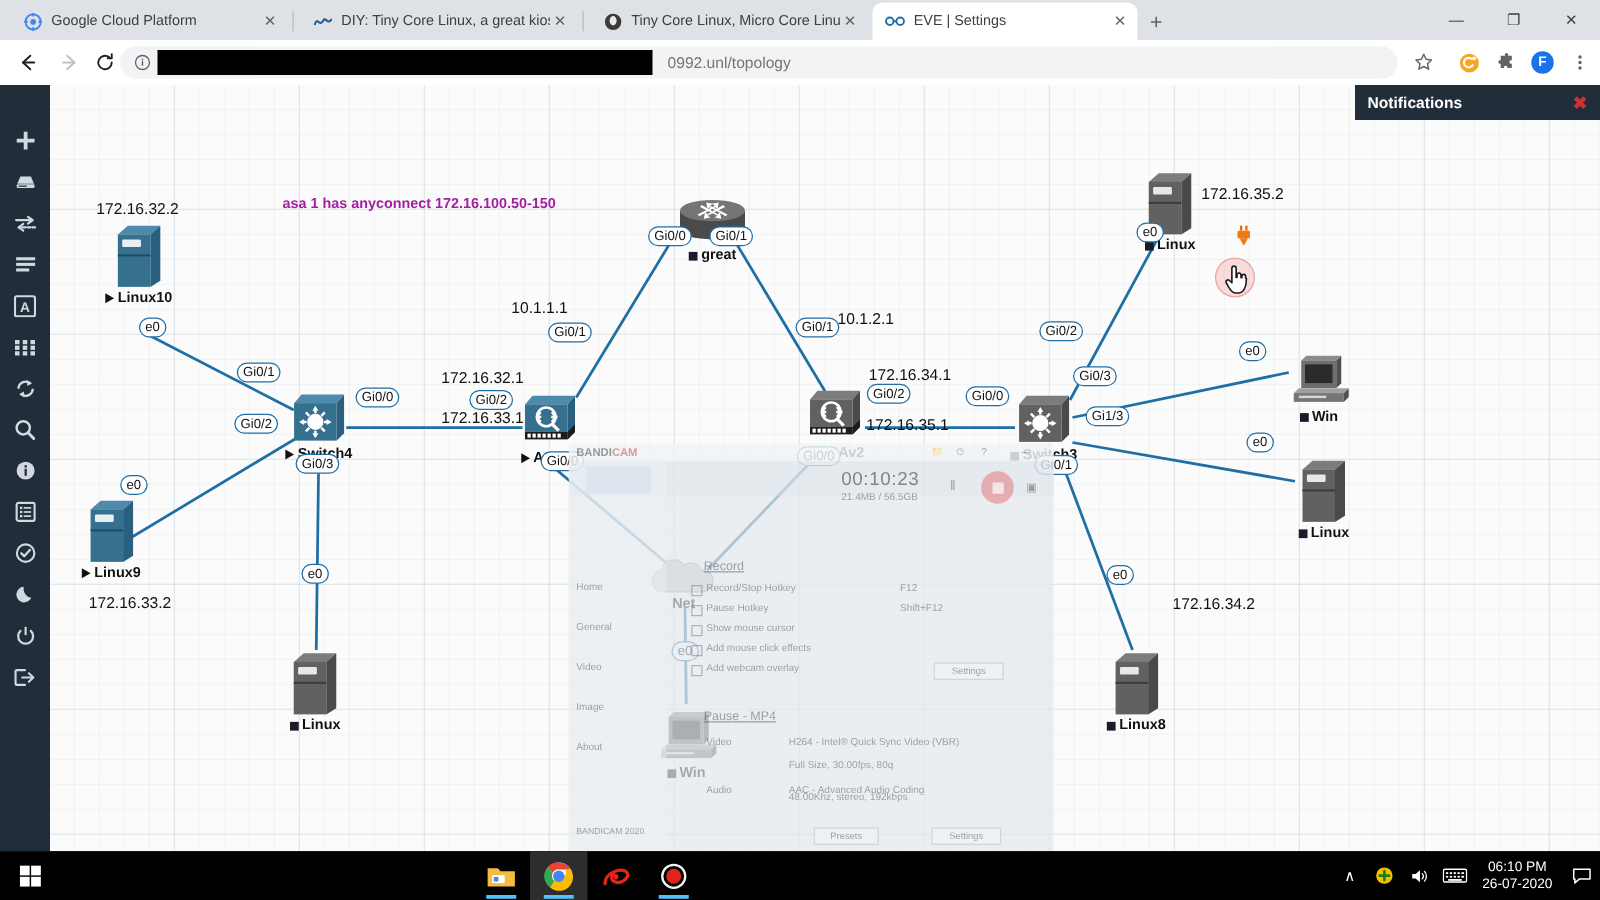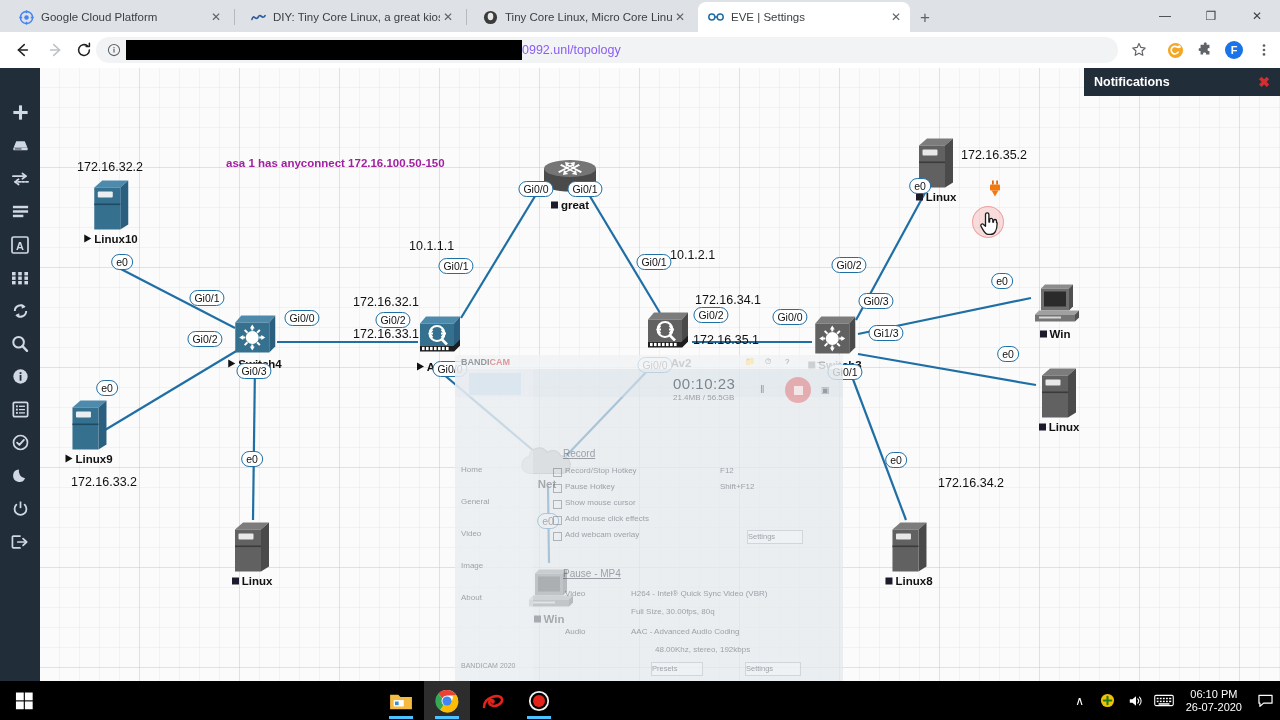--- a/index.html
+++ b/index.html
@@ -21,21 +21,21 @@
           line-height:24px;text-align:center;}
   .wbtns{position:absolute;right:0;top:0;height:32px;display:flex;}
   .wbtn{width:46px;height:32px;display:flex;align-items:center;justify-content:center;color:#3c4043;font-size:12px;}
 
   .toolbar{position:absolute;left:0;top:32px;width:1280px;height:36px;background:#fff;}
   .navbtn{position:absolute;top:6px;width:24px;height:24px;display:flex;align-items:center;justify-content:center;}
   .omnibox{position:absolute;left:96px;top:5px;width:1022px;height:26px;background:#f1f3f4;border-radius:13px;
            display:flex;align-items:center;padding:0 10px;box-sizing:border-box;}
   .omni-info{width:16px;height:16px;flex:0 0 16px;margin-right:4px;display:flex;align-items:center;justify-content:center;}
   .omni-redact{width:396px;height:20px;background:#000;flex:0 0 396px;}
-  .omni-url{font-size:12.5px;color:#8b5cf6;margin-left:0;white-space:nowrap;}
+  .omni-url{font-size:12.5px;color:#737373;margin-left:12px;white-space:nowrap;}
   .tbicon{position:absolute;top:6px;width:24px;height:24px;display:flex;align-items:center;justify-content:center;}
   .profav{width:18px;height:18px;border-radius:50%;background:#1a73e8;color:#fff;font-size:11px;font-weight:bold;
           display:flex;align-items:center;justify-content:center;}
 
   
   .app{position:absolute;left:0;top:68px;width:1280px;height:613px;background:#fff;overflow:hidden;}
   .sidebar{position:absolute;left:0;top:0;width:40px;height:613px;background:#222d3a;}
   .sb-item{width:40px;height:33px;display:flex;align-items:center;justify-content:center;color:#c9d3dd;}
   .sb-item svg{display:block;}
 
@@ -85,21 +85,21 @@
   .bandi .timer{position:absolute;left:218px;top:20px;font-size:15px;letter-spacing:.5px;color:rgba(40,50,60,.55);}
   .bandi .size{position:absolute;left:218px;top:38px;font-size:8px;}
   .bandi .recbtn{position:absolute;left:330px;top:22px;width:26px;height:26px;border-radius:50%;
                  background:rgba(225,120,125,.55);}
   .bandi .recsq{position:absolute;left:339px;top:31px;width:9px;height:9px;background:rgba(250,250,250,.75);}
   .bandi .row{position:absolute;left:110px;font-size:8px;}
   .bandi .rowr{position:absolute;left:265px;font-size:8px;}
   .bandi .cb{position:absolute;left:98px;width:7px;height:7px;border:1px solid rgba(60,70,80,.35);}
   .bandi .sect{position:absolute;left:108px;font-size:10px;text-decoration:underline;}
   .bandi .btn{position:absolute;height:12px;background:rgba(245,247,249,.45);border:1px solid rgba(120,130,140,.25);
-              font-size:7.5px;line-height:12px;}
+              font-size:7.5px;text-align:center;line-height:12px;}
 
   
   .clickfx{position:absolute;left:932px;top:138px;width:30px;height:30px;border-radius:50%;
            background:rgba(235,110,110,.22);border:1.5px solid rgba(225,90,90,.45);}
   .handcur{position:absolute;left:938px;top:143px;width:22px;height:26px;}
   .plugicon{position:absolute;left:948px;top:112px;width:14px;height:18px;}
 
   
   .taskbar{position:absolute;left:0;top:681px;width:1280px;height:39px;background:#000;}
   .winbtn{position:absolute;left:0;top:0;width:48px;height:39px;display:flex;align-items:center;justify-content:center;}
@@ -737,21 +737,21 @@
       <div class="cb" style="top:177px;"></div>
       <div class="row" style="top:175px;">Add webcam overlay</div>
       <div class="btn" style="left:292px;top:175px;width:54px;">Settings</div>
 
       <div class="sect" style="top:213px;">Pause - MP4</div>
       <div class="row" style="top:234px;">Video</div>
       <div class="rowr" style="left:176px;top:234px;">H264 - Intel® Quick Sync Video (VBR)</div>
       <div class="rowr" style="left:176px;top:252px;">Full Size, 30.00fps, 80q</div>
       <div class="row" style="top:272px;">Audio</div>
       <div class="rowr" style="left:176px;top:272px;">AAC - Advanced Audio Coding</div>
-      <div class="rowr" style="left:176px;top:290px;margin-left:24px;">48.00Khz, stereo, 192kbps</div>
+      <div class="rowr" style="left:176px;top:278px;">48.00Khz, stereo, 192kbps</div>
       <div class="btn" style="left:196px;top:307px;width:50px;">Presets</div>
       <div class="btn" style="left:290px;top:307px;width:54px;">Settings</div>
       <div style="position:absolute;left:6px;top:307px;font-size:7px;">BANDICAM 2020</div>
     </div>
 
     <div class="clickfx"></div>
     <div class="plugicon">
       <svg width="14" height="18" viewBox="0 0 14 18">
             <rect x="4" y="0.5" width="1.8" height="4" fill="#e8650e"></rect>
             <rect x="8.2" y="0.5" width="1.8" height="4" fill="#e8650e"></rect>

